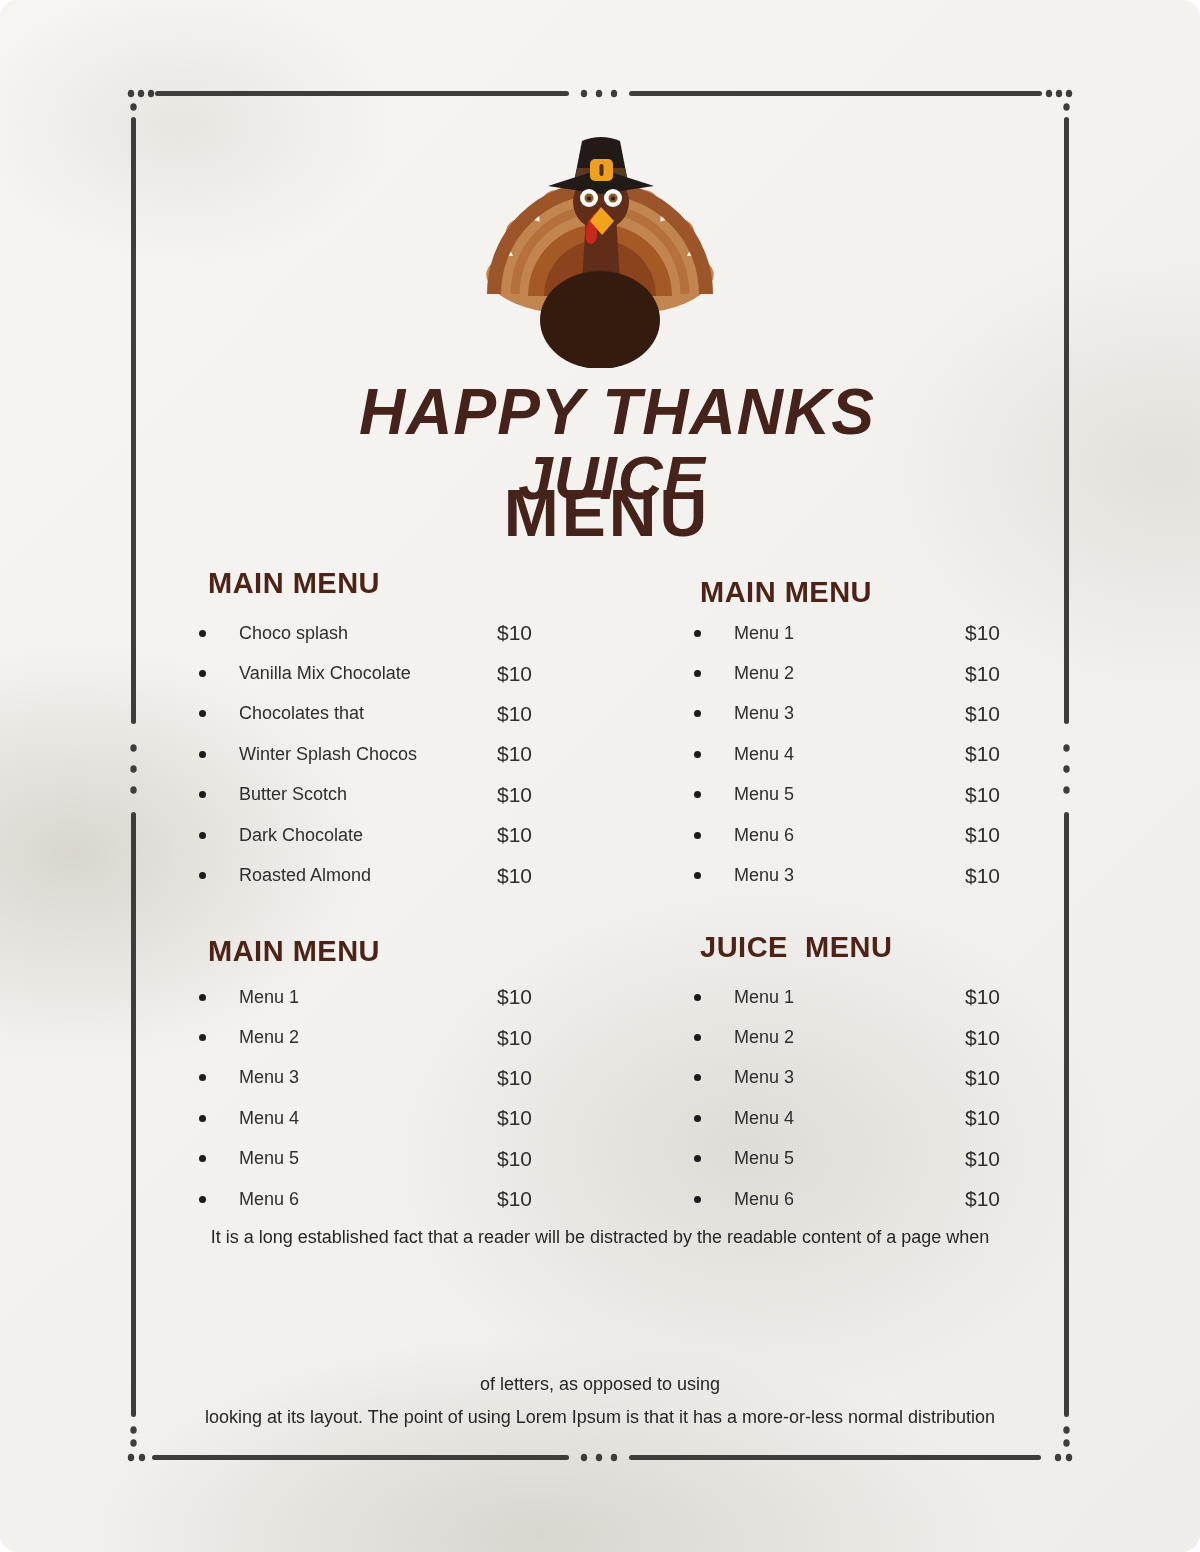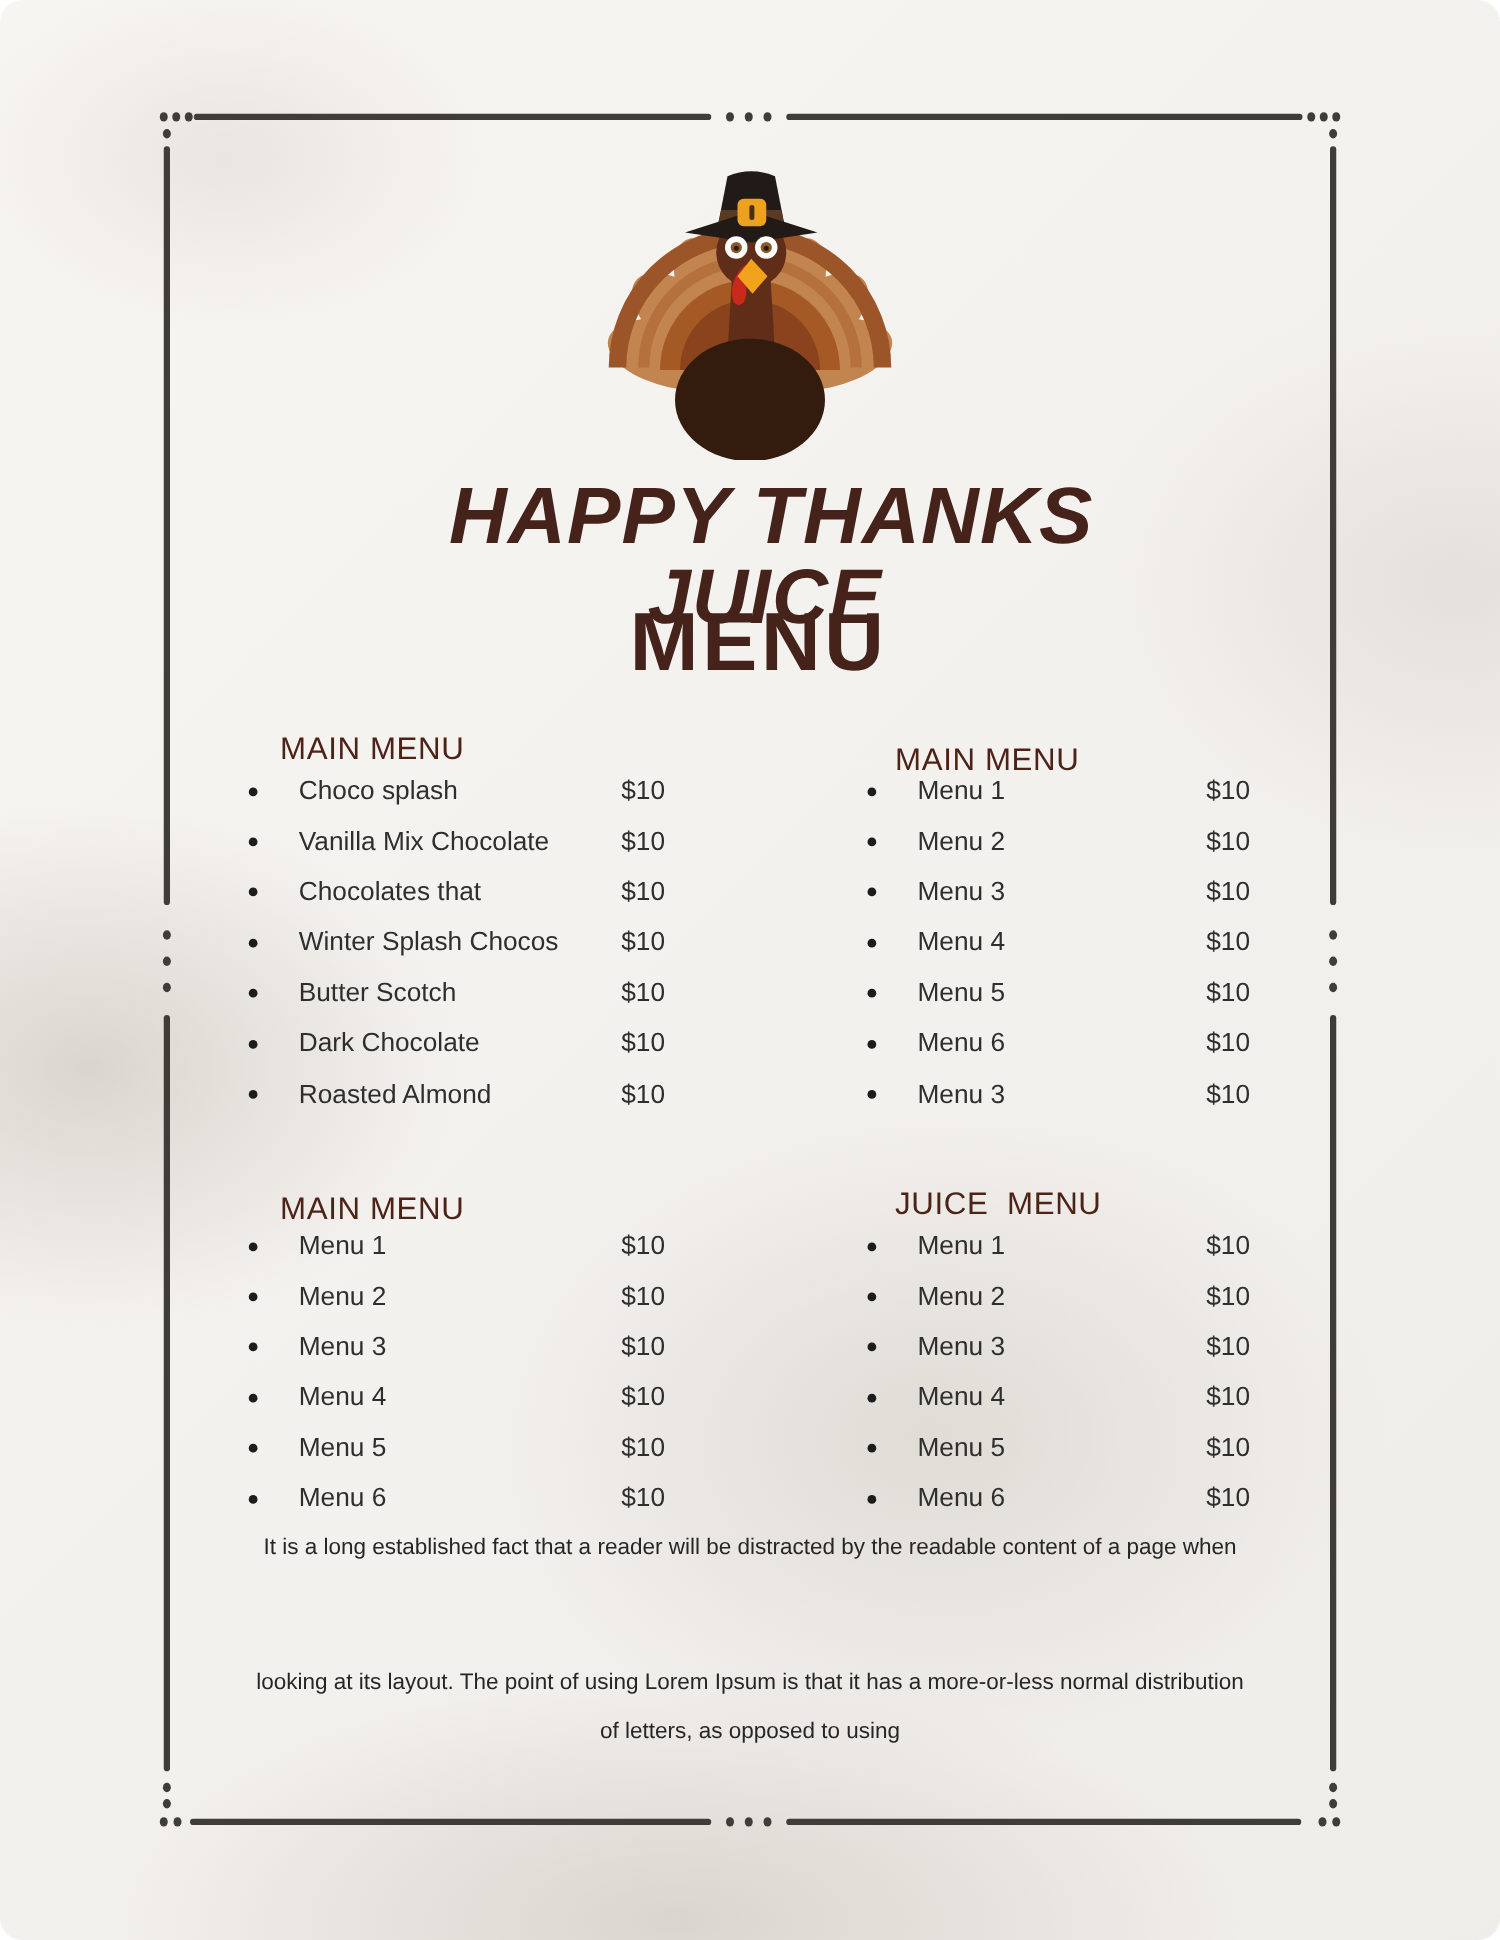--- a/index.html
+++ b/index.html
@@ -33,38 +33,38 @@
     white-space:nowrap;font-size:62px;line-height:1.1;font-weight:700;font-style:italic;
     letter-spacing:1px;color:#45221a;
   }
   .title-menu-overlay{
     position:absolute;left:607px;top:9px;transform:translateX(-50%);
     white-space:nowrap;font-size:66px;line-height:1.1;font-weight:700;
     letter-spacing:3px;color:#45221a;margin-top:24px;
   }
   
   .sec-heading{
-    position:absolute;margin:16px;
-    font-size:25px;line-height:34px;font-weight:400;
+    position:absolute;margin:0;
+    font-size:29px;line-height:34px;font-weight:700;
     letter-spacing:0.5px;color:#4e2317;white-space:pre;
   }
   .menu-list{position:absolute;margin:0;padding:0;list-style:none;}
   .row{display:flex;align-items:center;height:40.4px;}
   .bullet{
     flex:0 0 auto;width:7px;height:7px;border-radius:50%;
     background:#1c1c1c;margin-left:4px;
   }
-  .item-name{margin-left:33px;font-size:21px;color:#2e2e2e;}
+  .item-name{margin-left:33px;font-size:18px;color:#2e2e2e;}
   .item-price{margin-left:auto;font-size:21px;color:#2e2e2e;}
   
   .footer-line{
     position:absolute;left:600px;transform:translateX(-50%);
     white-space:nowrap;font-size:18px;line-height:24px;color:#262626;
   }
-  .fl1{top:1225px;} .fl2{top:1333px;} .fl3{top:1372px;}
+  .fl1{top:1225px;} .fl2{top:1405px;} .fl3{top:1372px;}
   
   .turkey{position:absolute;left:480px;top:128px;width:240px;height:240px;}
 </style>
 </head>
 <body>
 
 <div class="page">
 
   <svg class="frame" width="1200" height="1552" viewBox="0 0 1200 1552" aria-hidden="true">
     <g fill="#3f3c3a">

